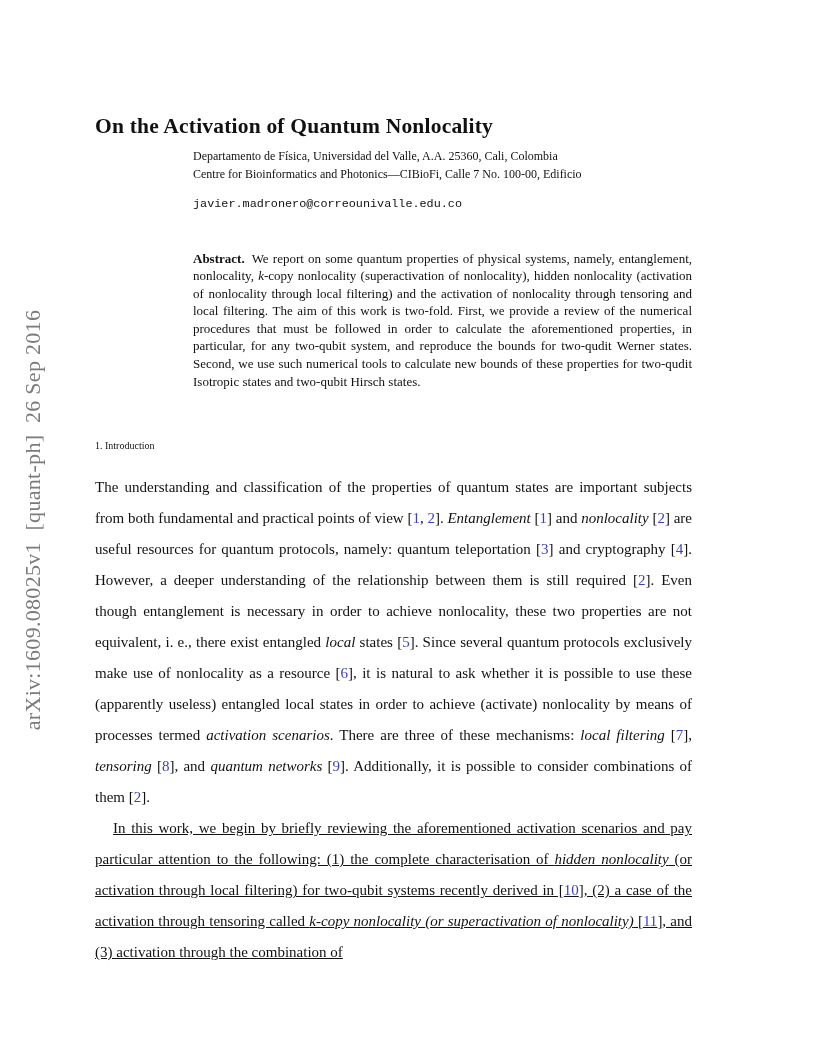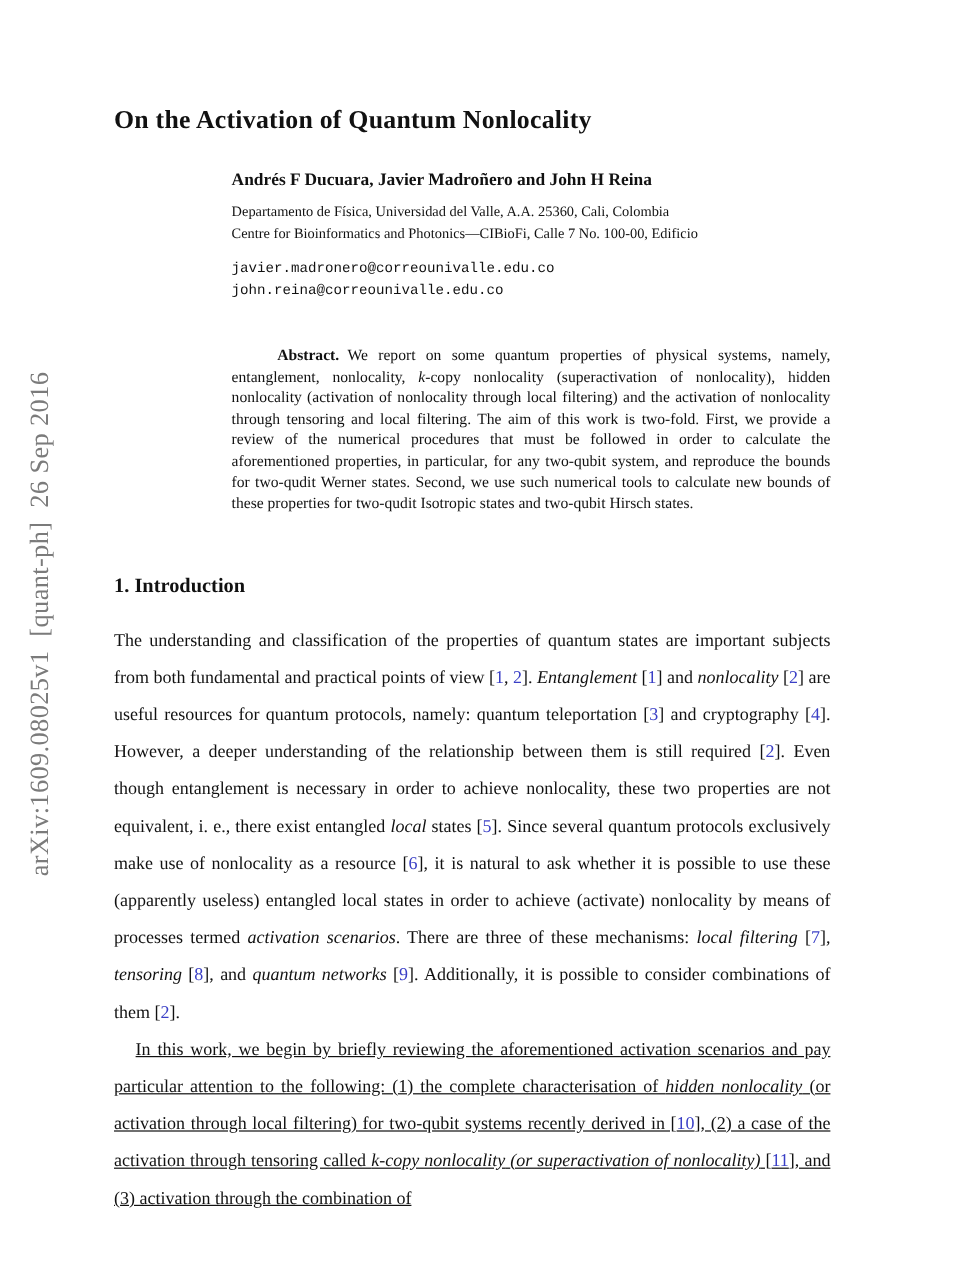--- a/index.html
+++ b/index.html
@@ -25,21 +25,21 @@
     text-align: center;
     white-space: pre;
     letter-spacing: 0.3px;
   }
 
   .content {
     position: absolute;
     left: 95px;
     top: 0;
     width: 597px;
-    padding-top: 88px;
+    padding-top: 114px;
   }
 
   .title {
     font-size: 21.5px;
     font-weight: bold;
     letter-spacing: 0.2px;
   }
 
   .head-block { margin-left: 98px; }
 
@@ -66,26 +66,26 @@
   }
 
   .abstract {
     margin-top: 36px;
     margin-left: 98px;
     width: 499px;
     font-size: 13px;
     line-height: 17.6px;
     text-align: justify;
   }
-  .abstract-label { font-weight: bold; margin-right: 7px; margin-left: 38px; }
+  .abstract-label { font-weight: bold; margin-right: 7px; }
 
   .section-heading {
     margin-top: 50px;
-    font-size: 17px;
-    font-weight: bold;
+    font-size: 10px;
+    font-weight: normal;
   }
 
   .para {
     font-size: 15px;
     line-height: 31px;
     text-align: justify;
   }
   .para-first { margin-top: 21px; }
   .para-indent { text-indent: 18px; text-decoration: underline; }
 
@@ -99,30 +99,28 @@
 <div class="page">
 
   <div class="arxiv-sidebar">arXiv:1609.08025v1  [quant-ph]  26 Sep 2016</div>
 
   <div class="content">
 
     <h1 class="title">On the Activation of Quantum Nonlocality</h1>
 
     <div class="head-block">
 
-      <div class="authors">Andrés F Ducuara, Javier Madroñero and John H Reina</div>
 
       <div class="affiliation">
           <div>Departamento de Física, Universidad del Valle, A.A. 25360, Cali, Colombia</div>
           <div>Centre for Bioinformatics and Photonics—CIBioFi, Calle 7 No. 100-00, Edificio</div>
         </div>
 
       <div class="email-block">
         <div class="mono">javier.madronero@correounivalle.edu.co</div>
-        <div class="mono">john.reina@correounivalle.edu.co</div>
       </div>
 
     </div>
 
     <p class="abstract">
       <span class="abstract-label">Abstract.</span><span><span class="seg-plain">We report on some quantum properties of physical systems, namely, entanglement, nonlocality, </span><span class="seg-italic">k</span><span class="seg-plain">-copy nonlocality (superactivation of nonlocality), hidden nonlocality (activation of nonlocality through local filtering) and the activation of nonlocality through tensoring and local filtering. The aim of this work is two-fold. First, we provide a review of the numerical procedures that must be followed in order to calculate the aforementioned properties, in particular, for any two-qubit system, and reproduce the bounds for two-qudit Werner states. Second, we use such numerical tools to calculate new bounds of these properties for two-qudit Isotropic states and two-qubit Hirsch states.</span></span>
     </p>
 
     <h2 class="section-heading">1. Introduction</h2>
 

